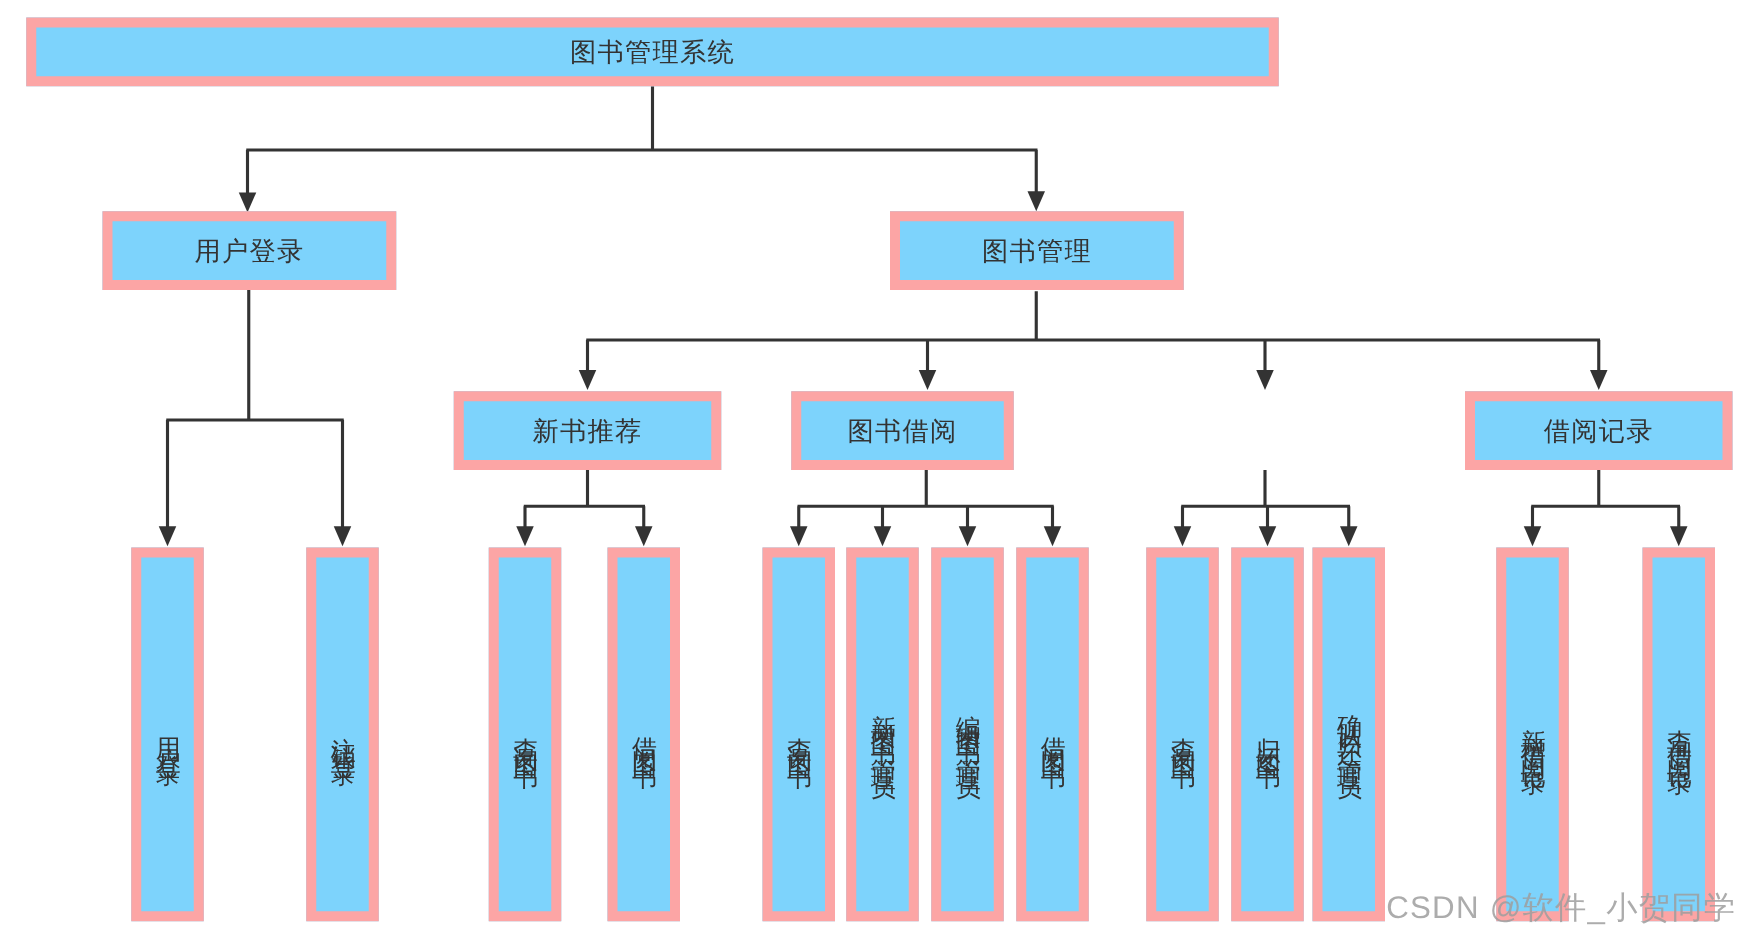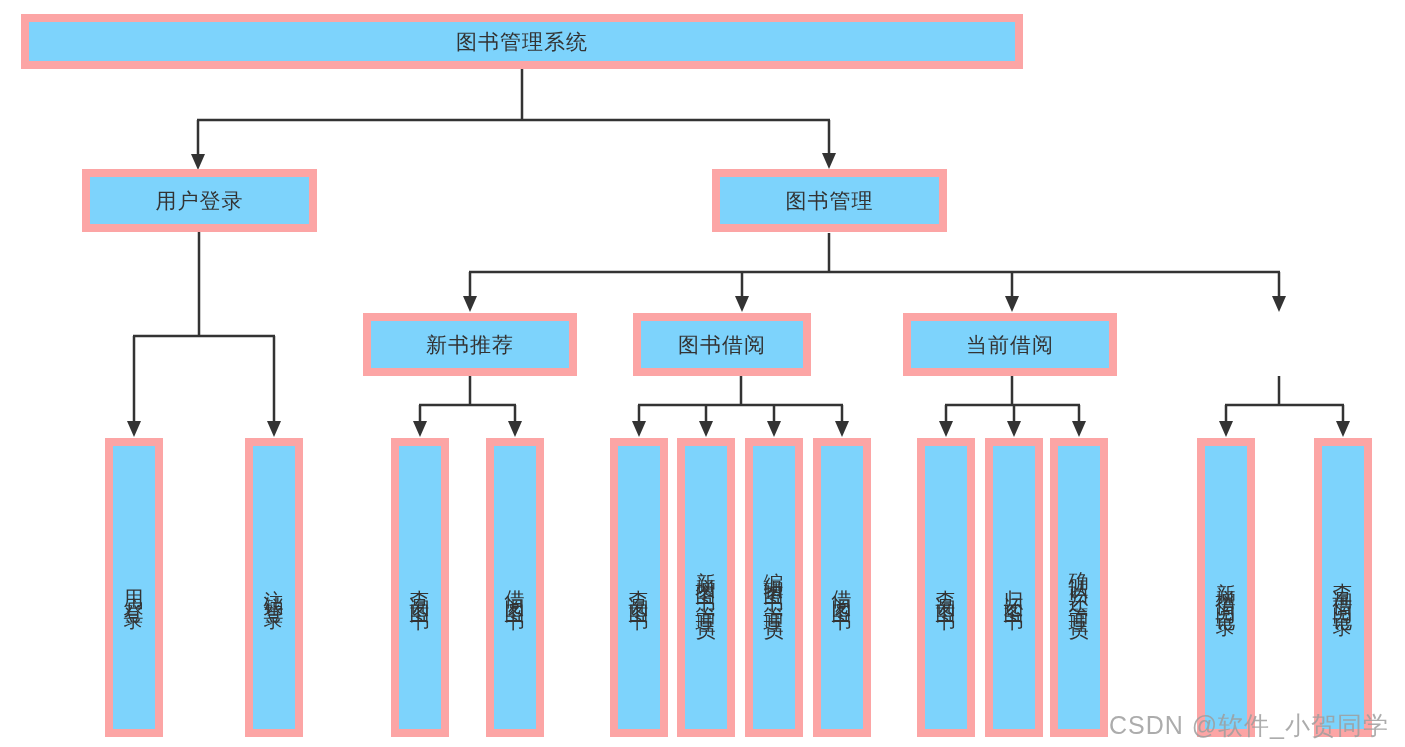--- a/index.html
+++ b/index.html
@@ -122,21 +122,21 @@
     </g>
   </svg>
 
   <div class="node h-node root-node">图书管理系统</div>
 
   <div class="node h-node lvl2-node" style="left:82px; top:169px; width:235px;">用户登录</div>
   <div class="node h-node lvl2-node" style="left:712px; top:169px; width:235px;">图书管理</div>
 
   <div class="node h-node lvl3-node" style="left:363px; top:313px; width:214px;">新书推荐</div>
   <div class="node h-node lvl3-node" style="left:633px; top:313px; width:178px;">图书借阅</div>
-  <div class="node h-node lvl3-node" style="left:903px; top:313px; width:214px;">当前借阅</div>
+  <div class="node h-node lvl3-node" style="left:1172px; top:313px; width:214px;">借阅记录</div>
 
   <div class="node v-node" style="left:105px;">用户登录</div>
   <div class="node v-node" style="left:245px;">注销登录</div>
 
   <div class="node v-node" style="left:391px;">查询图书</div>
   <div class="node v-node" style="left:486px;">借阅图书</div>
 
   <div class="node v-node" style="left:610px;">查询图书</div>
   <div class="node v-node" style="left:677px;">新增图书（管理员）</div>
   <div class="node v-node" style="left:745px;">编辑图书（管理员）</div>

